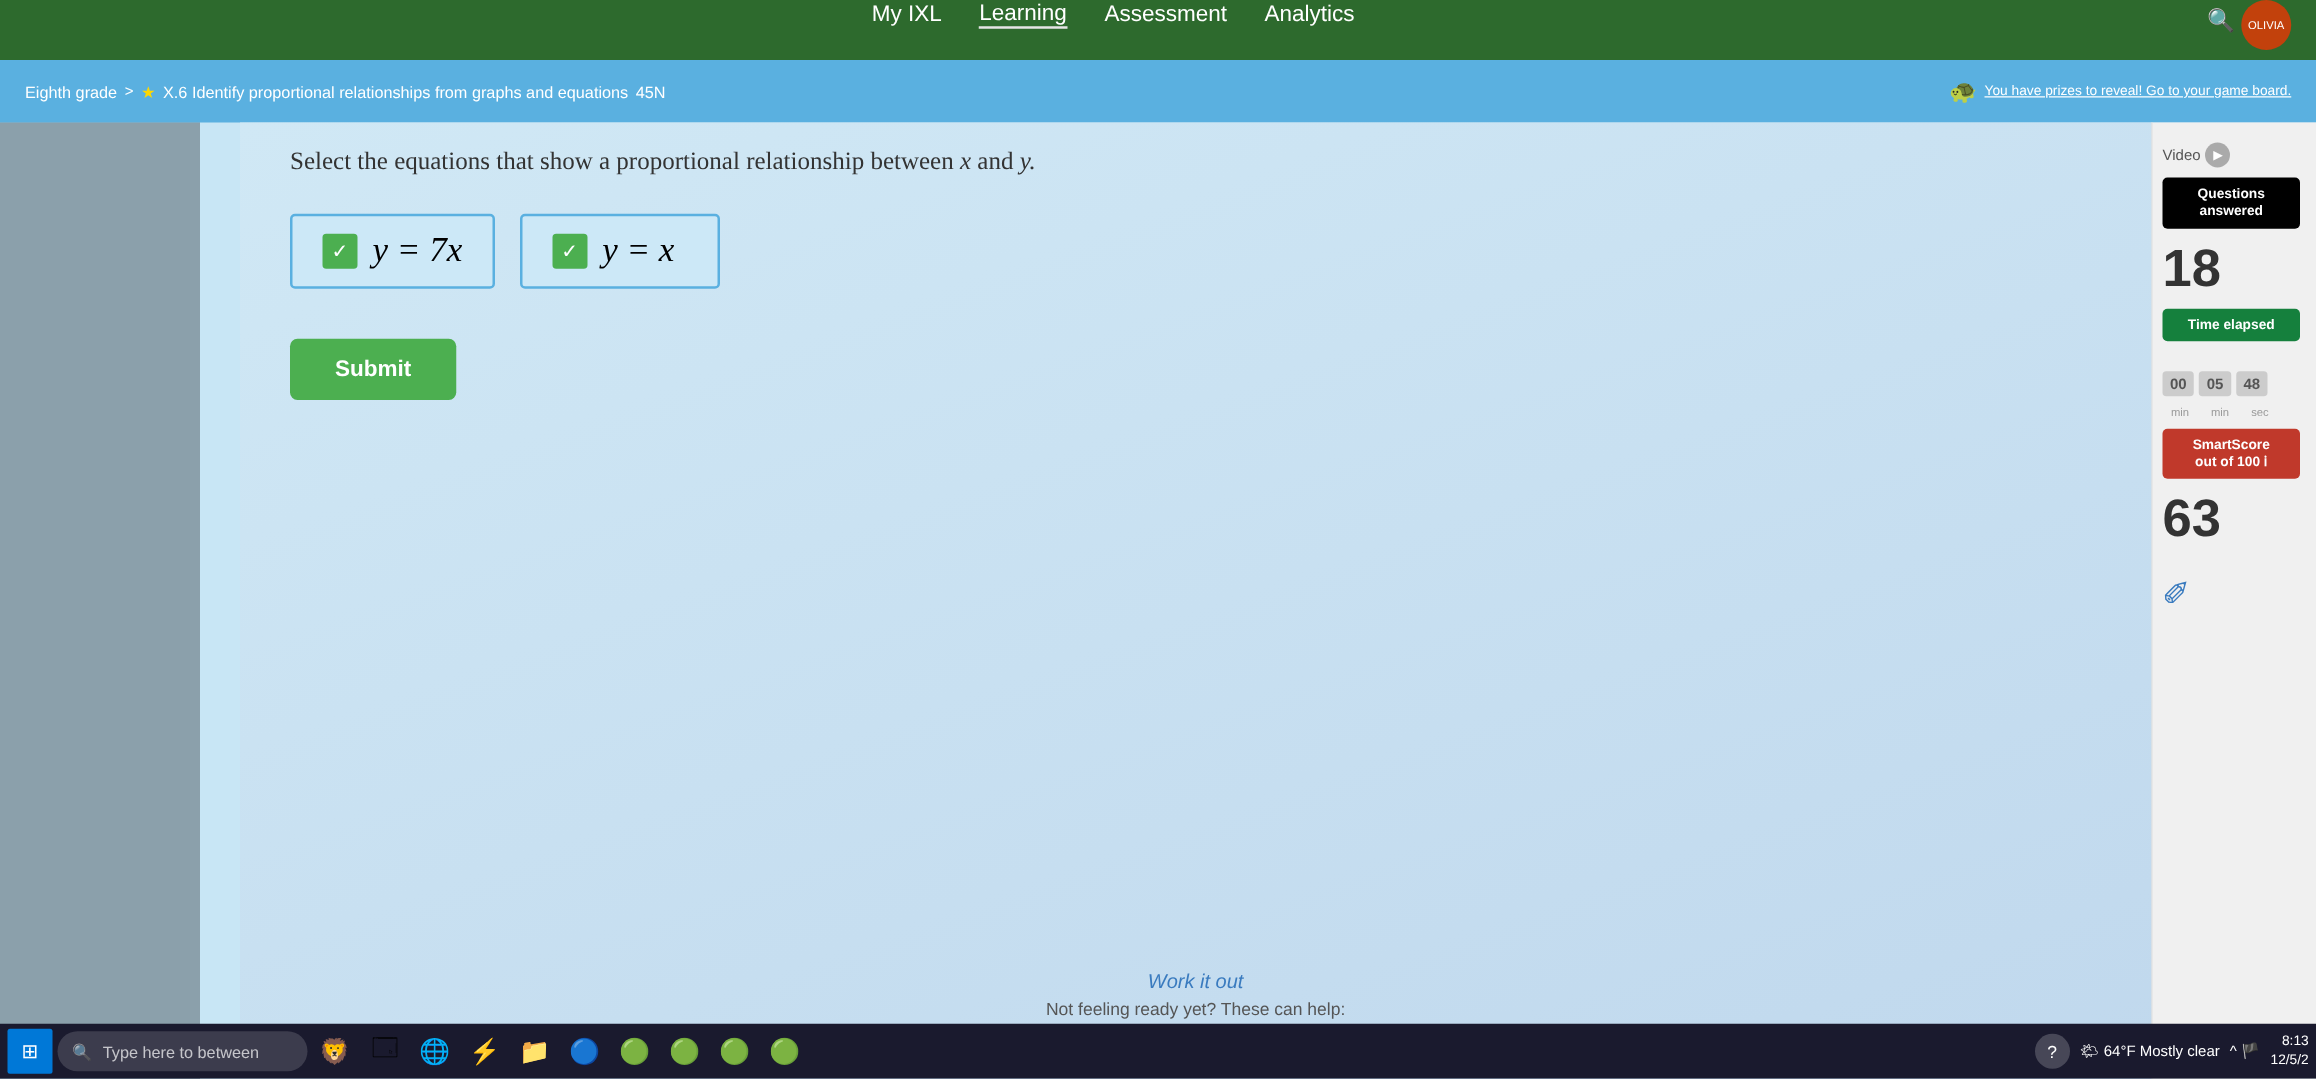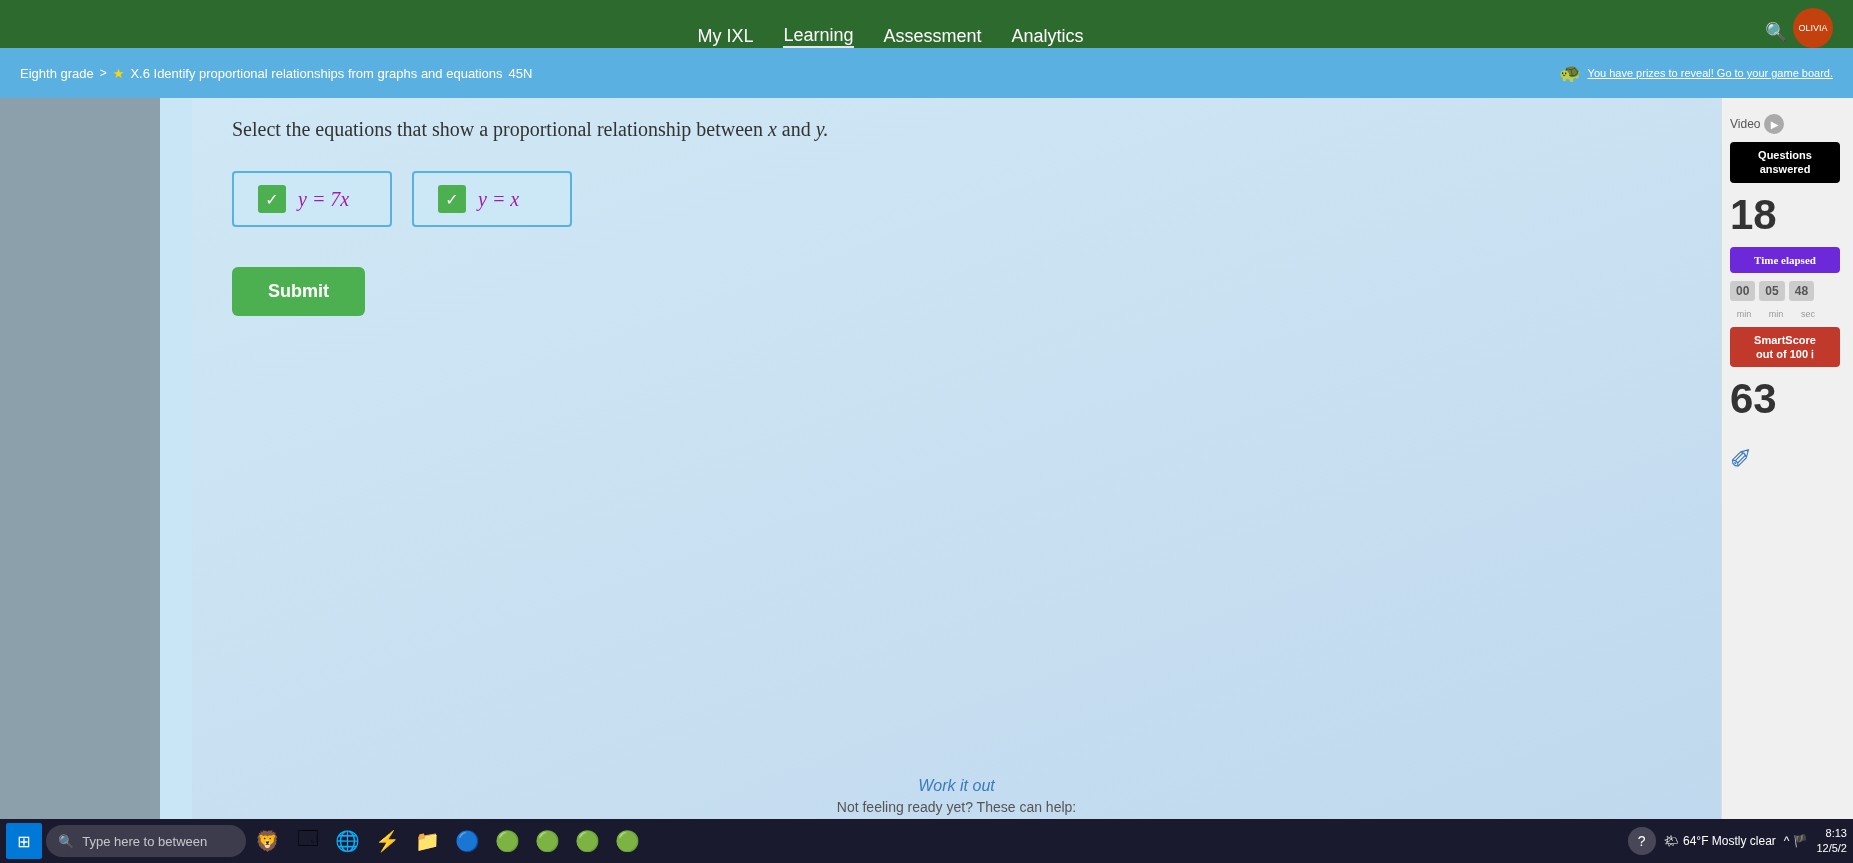--- a/index.html
+++ b/index.html
@@ -11,21 +11,21 @@
       background: #c8e6f5;
       position: relative;
     }
 
     
     .top-nav {
       width: 100%;
       background: #2d6a2d;
       height: 48px;
       display: flex;
-      align-items: flex-end;
+      align-items: flex-start;
       padding: 0 20px;
       position: relative;
       z-index: 10;
     }
     .nav-links {
       display: flex;
       align-items: center;
       gap: 30px;
       flex: 1;
       justify-content: center;
@@ -145,23 +145,23 @@
       border-radius: 3px;
       display: flex;
       align-items: center;
       justify-content: center;
       color: white;
       font-size: 16px;
       margin-right: 12px;
       flex-shrink: 0;
     }
     .choice-label {
-      font-size: 20px;
+      font-size: 28px;
       font-family: Georgia, serif;
-      color: #a21caf;
+      color: #000000;
       font-style: italic;
     }
 
     .submit-btn {
       background: #4caf50;
       color: white;
       border: none;
       border-radius: 6px;
       padding: 14px 36px;
       font-size: 18px;
@@ -233,45 +233,45 @@
     }
 
     .score-number {
       font-size: 42px;
       font-weight: bold;
       color: #333;
       text-align: center;
     }
 
     .time-elapsed-btn {
-      background: #6d28d9;
+      background: #15803d;
       color: white;
       font-size: 11px;
       font-weight: bold;
       text-align: center;
       padding: 6px 10px;
       border-radius: 4px;
       width: 110px;
       cursor: pointer;
       line-height: 1.3;
-      font-family: Liberation Serif, serif;
     }
 
     .time-display {
       display: flex;
       gap: 4px;
       align-items: center;
     }
     .time-segment {
       background: #ccc;
       color: #555;
       font-size: 12px;
       font-weight: bold;
       padding: 3px 6px;
       border-radius: 3px;
+      margin-top: 16px;
     }
 
     .time-labels {
       display: flex;
       gap: 4px;
     }
     .time-label {
       color: #999;
       font-size: 9px;
       width: 28px;

